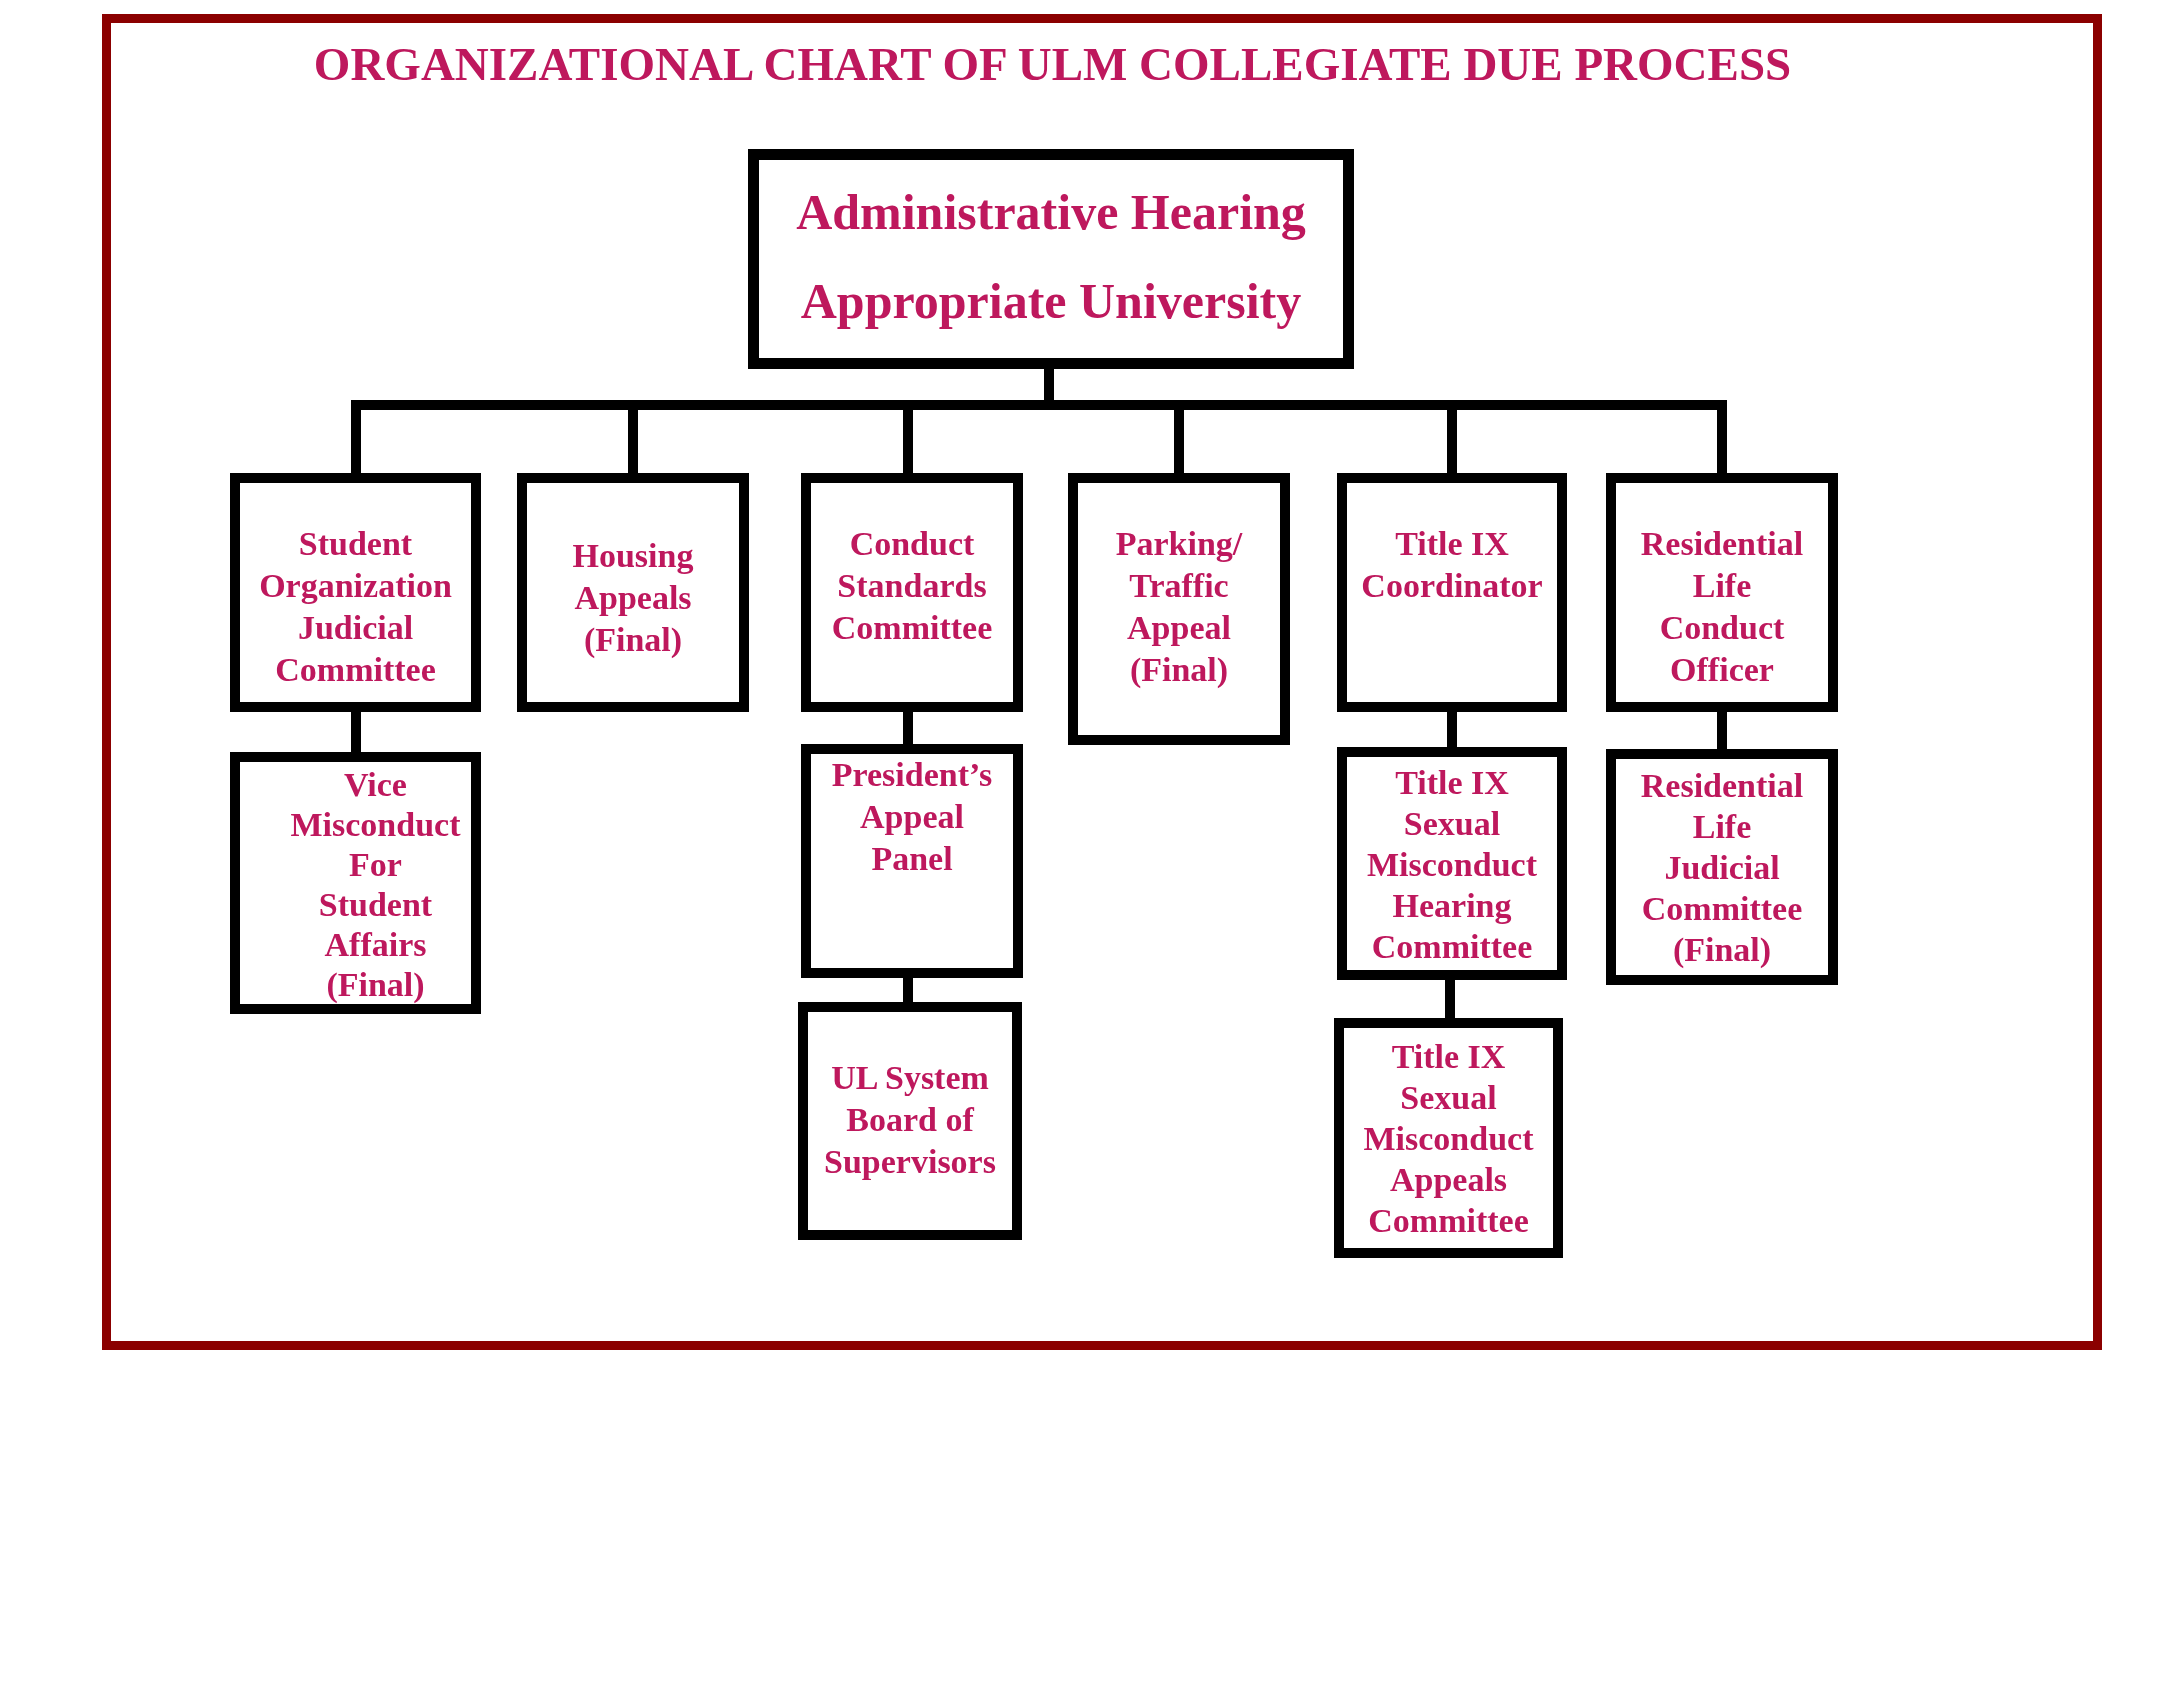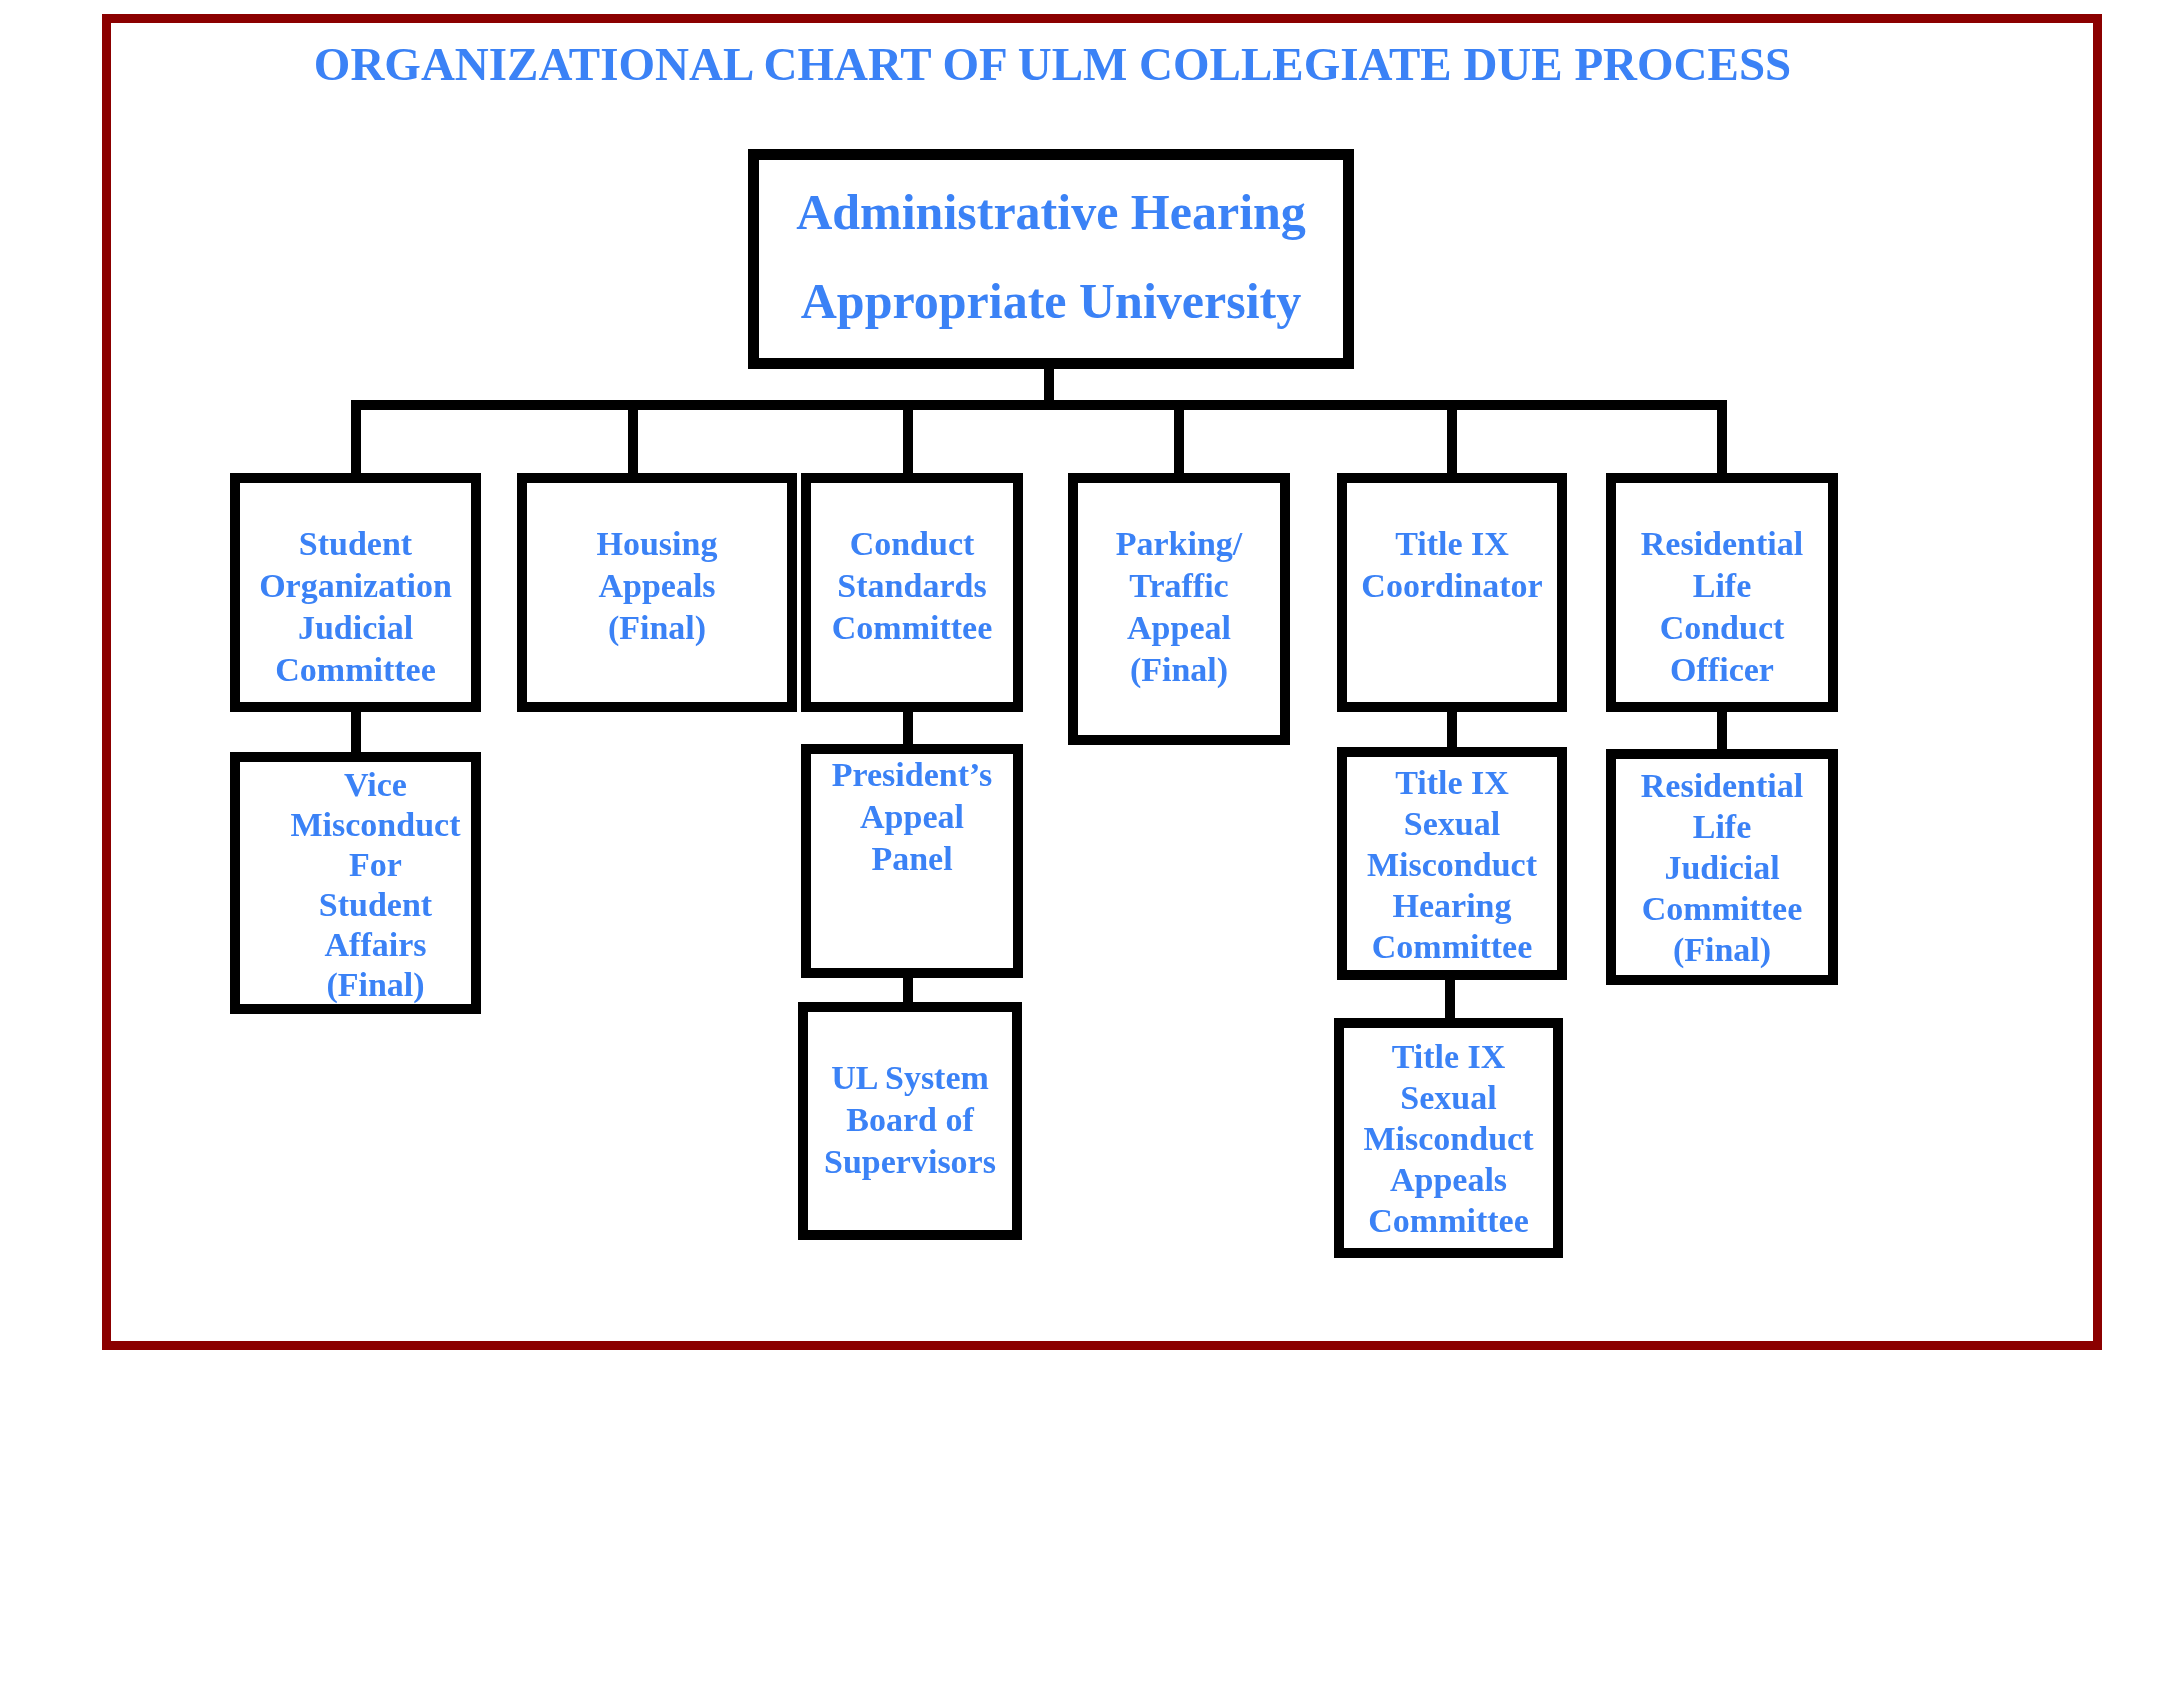--- a/index.html
+++ b/index.html
@@ -6,21 +6,21 @@
     margin: 0;
     padding: 0;
     background: #ffffff;
   }
   #canvas {
     position: relative;
     width: 2178px;
     height: 1683px;
     background: #ffffff;
     font-family: "Liberation Serif", "DejaVu Serif", serif;
-    color: #3b82f6;
+    color: #be185d;
     overflow: hidden;
   }
   #frame {
     position: absolute;
     left: 102px;
     top: 14px;
     width: 2000px;
     height: 1336px;
     border: 9px solid #8B0000;
     box-sizing: border-box;
@@ -54,21 +54,21 @@
   }
   .edge {
     position: absolute;
     background: #000000;
   }
   
   #node-root { left: 748px; top: 149px; width: 606px; height: 220px; border-width: 11px; padding-top: 8px; }
   #node-root .ln { font-size: 50px; line-height: 89px; }
   
   #node-c0 { left: 230px;  top: 473px; width: 251px; height: 239px; padding-top: 40px; }
-  #node-c1 { left: 517px;  top: 473px; width: 280px; height: 239px; padding-top: 40px; }
+  #node-c1 { left: 517px;  top: 473px; width: 232px; height: 239px; padding-top: 52px; }
   #node-c2 { left: 801px;  top: 473px; width: 222px; height: 239px; padding-top: 40px; }
   #node-c3 { left: 1068px; top: 473px; width: 222px; height: 272px; padding-top: 40px; }
   #node-c4 { left: 1337px; top: 473px; width: 230px; height: 239px; padding-top: 40px; }
   #node-c5 { left: 1606px; top: 473px; width: 232px; height: 239px; padding-top: 40px; }
   
   #node-c0-0 { left: 230px;  top: 752px; width: 251px; height: 262px; padding-top: 3px; }
   #node-c0-0 .ln { line-height: 40px; margin-left: 40px; }
   #node-c2-0 { left: 801px;  top: 744px; width: 222px; height: 234px; }
   #node-c4-0 { left: 1337px; top: 747px; width: 230px; height: 233px; padding-top: 5px; }
   #node-c4-0 .ln { line-height: 41px; }

